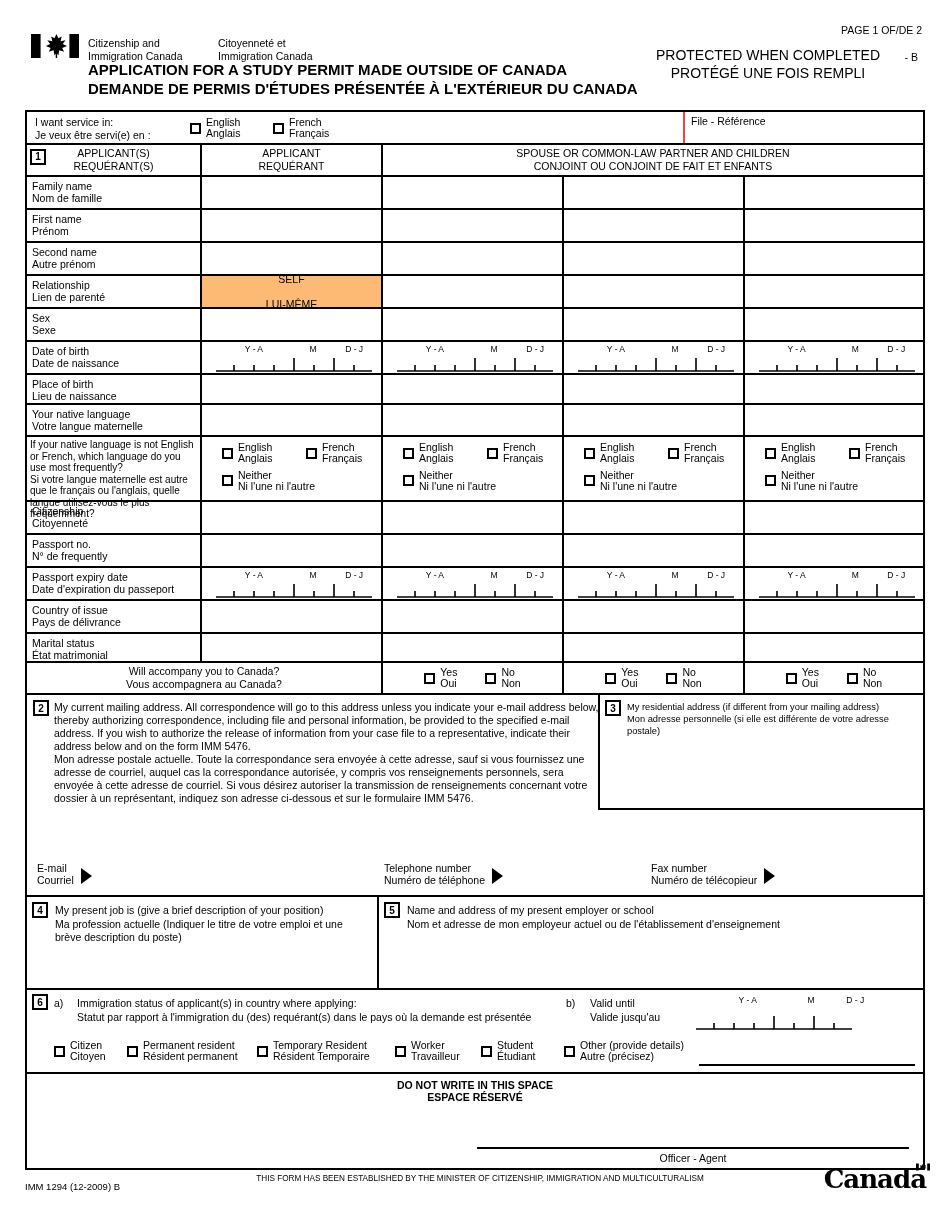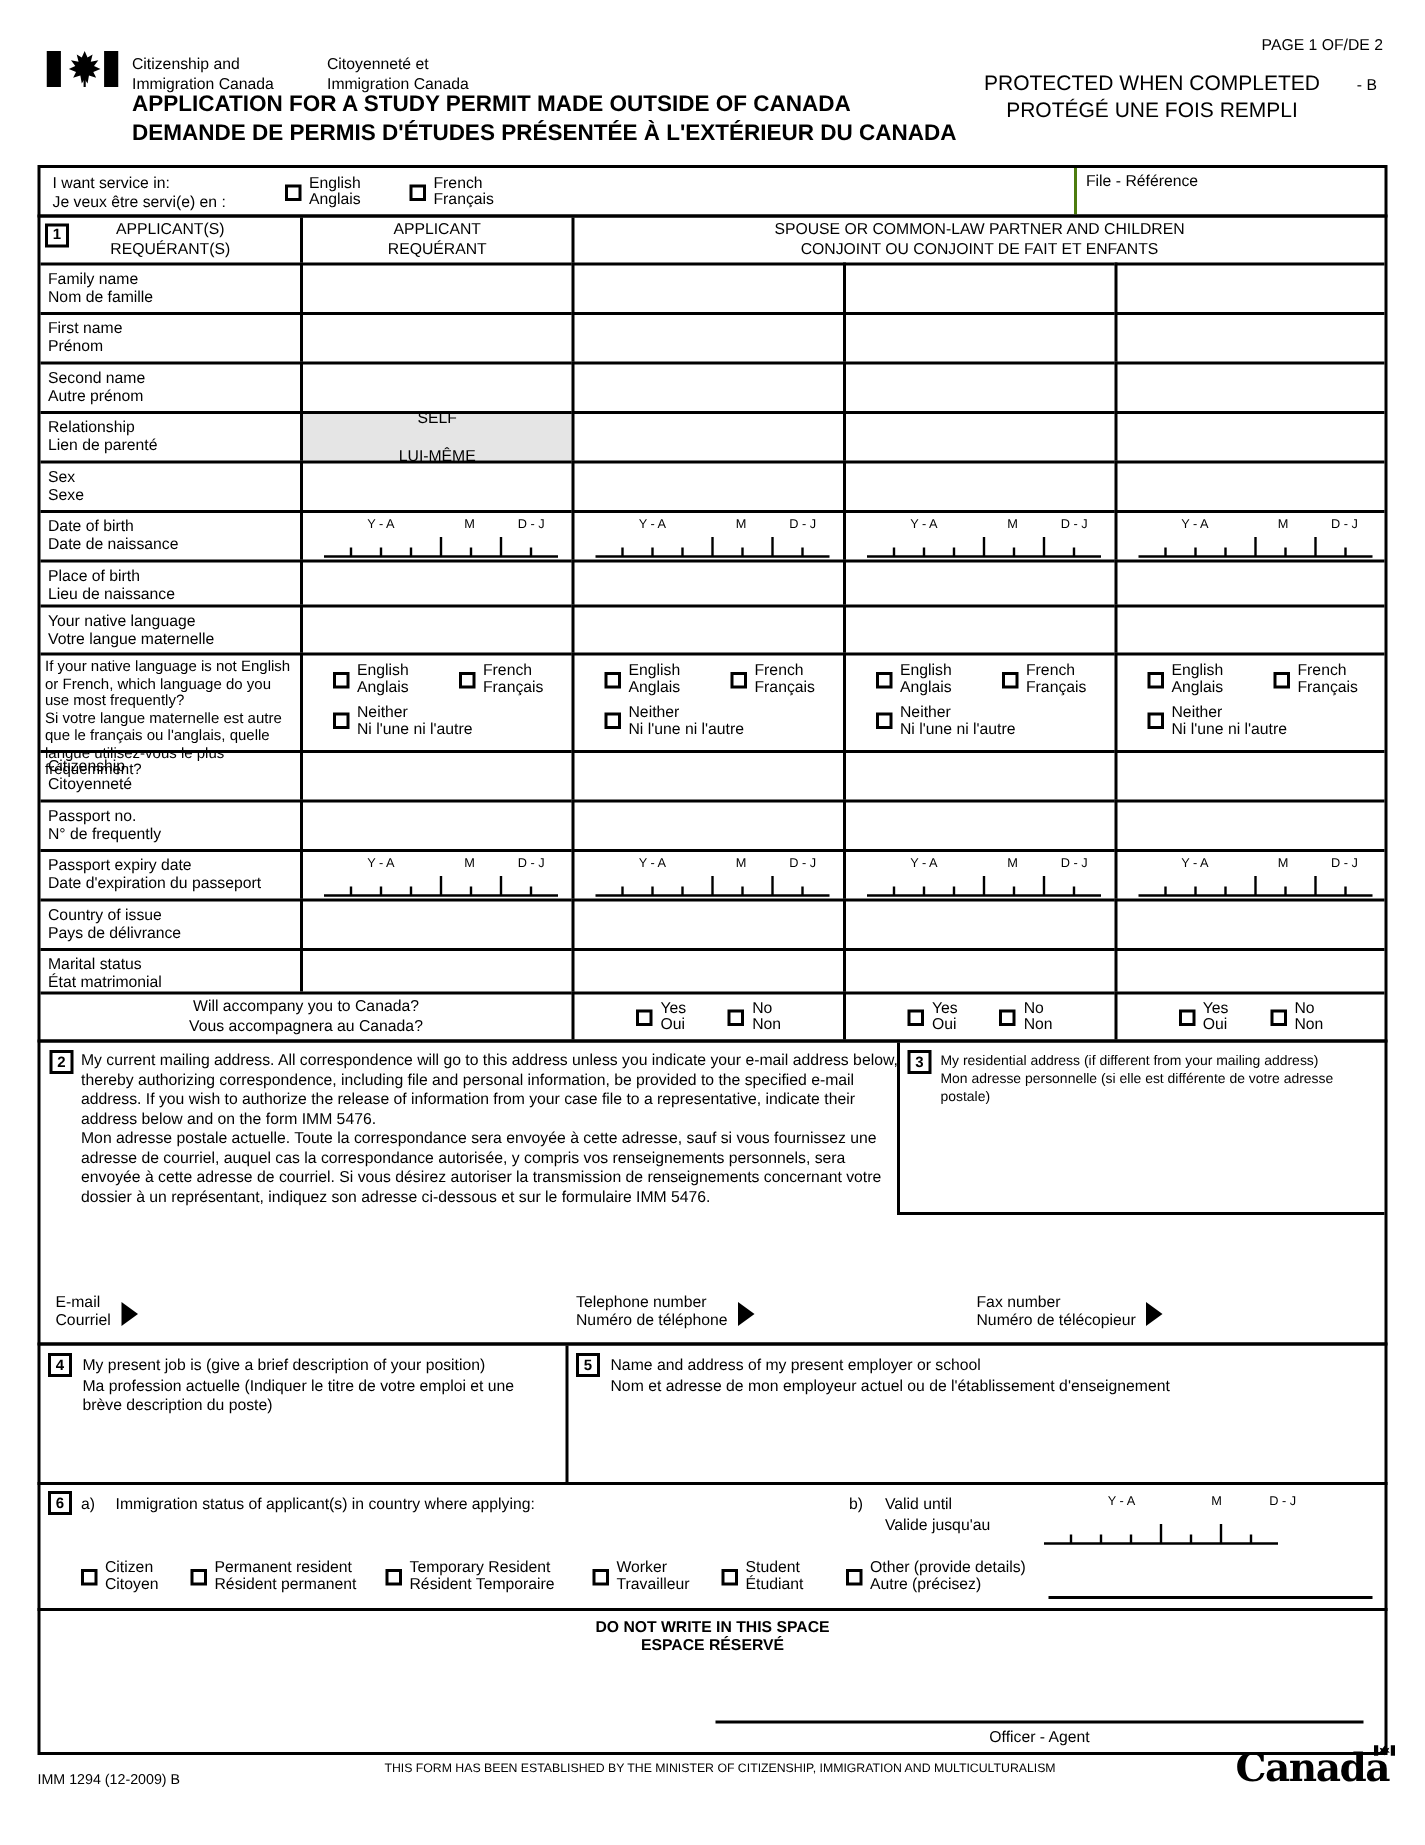--- a/index.html
+++ b/index.html
@@ -13,21 +13,21 @@
   .dept { position:absolute; top:37px; font-size:10.5px; line-height:1.2; }
   .dept-en { left:88px; } .dept-fr { left:218px; }
   .page-num { position:absolute; right:28px; top:24px; font-size:10.5px; }
   .protected { position:absolute; right:70px; top:46px; font-size:14px; text-align:center; line-height:1.3; }
   .prot-b { position:absolute; right:32px; top:51px; font-size:10.5px; }
   .title { position:absolute; left:88px; top:61px; font-size:15px; font-weight:bold; line-height:1.25; }
 
   
   .service { position:absolute; left:25px; top:110px; width:900px; height:35px; border:2px solid #000;padding-left:10px; }
   .svc-label { position:absolute; left:8px; top:4px; font-size:10.5px; line-height:1.25; }
-  .filebox { position:absolute; right:0; top:0; width:207px; height:100%; border-left:2px solid #4d7c0f; padding:3px 6px; font-size:10.5px; }
+  .filebox { position:absolute; right:0; top:0; width:240px; height:100%; border-left:2px solid #ef4444; padding:3px 6px; font-size:10.5px; }
 
   
   .cb { display:inline-flex; align-items:center; }
   .cb .box { width:11px; height:11px; border:2px solid #000; flex:none; margin-right:5px; background:#fff; }
   .cb .lbl { font-size:10.5px; line-height:1.08; }
 
   
   .badge { display:inline-flex; width:16px; height:16px; border:2px solid #000; align-items:center;
            justify-content:center; font-size:10px; font-weight:bold; background:#fff; flex:none; }
 
@@ -35,21 +35,21 @@
   .s1 { position:absolute; left:25px; top:143px; width:900px; border:2px solid #000; display:grid;
         grid-template-columns:173px 181px 181px 181px 1fr;
         grid-template-rows:30px 33px 33px 33px 33px 33px 33px 30px 32px 65px 33px 33px 33px 33px 29px 32px; }
   .c { border-top:2px solid #000; border-left:2px solid #000; position:relative; }
   .c.nl { border-left:none; } .c.nt { border-top:none; }
   .lab { font-size:10.5px; line-height:1.18; padding:3px 5px; }
   .lab-sm { font-size:10px; line-height:1.15; padding:2px 3px; }
   .hc { display:flex; flex-direction:column; align-items:center; justify-content:center; text-align:center;
         font-size:10.5px; line-height:1.2; }
   .span3 { grid-column:3/6; } .span2 { grid-column:1/3; }
-  .gray { background:#e5e5e5;gap:12px; }
+  .gray { background:#fdba74;gap:12px; }
   .badge-hdr { position:absolute; left:3px; top:4px; }
 
   
   .datec { }
   .dl { position:absolute; top:2px; font-size:8.5px; transform:translateX(-50%); white-space:nowrap; }
   .dl-y { left:29%; } .dl-m { left:62%; } .dl-d { left:85%; }
   .ruler { position:absolute; left:12px; right:12px; bottom:1px; height:15px; }
   .ruler line { stroke:#000; stroke-width:1.6; }
 
   
@@ -621,20 +621,21 @@
         <div>Nom et adresse de mon employeur actuel ou de l'établissement d'enseignement</div>
       </div>
     </div>
   </div>
 
   <div class="sec6">
     <span class="badge badge6">6</span>
     <span class="s6a-label">a)</span>
     <div class="s6a">
       <div>Immigration status of applicant(s) in country where applying:</div>
+      <div>Statut par rapport à l'immigration du (des) requérant(s) dans  le pays où la demande est présentée</div>
     </div>
     <span class="s6b-label">b)</span>
     <div class="s6b">
       <div>Valid until</div>
       <div>Valide jusqu'au</div>
     </div>
     <div class="d6">
       <span class="dl dl-y">Y - A</span>
       <span class="dl dl-m">M</span>
       <span class="dl dl-d">D - J</span>

